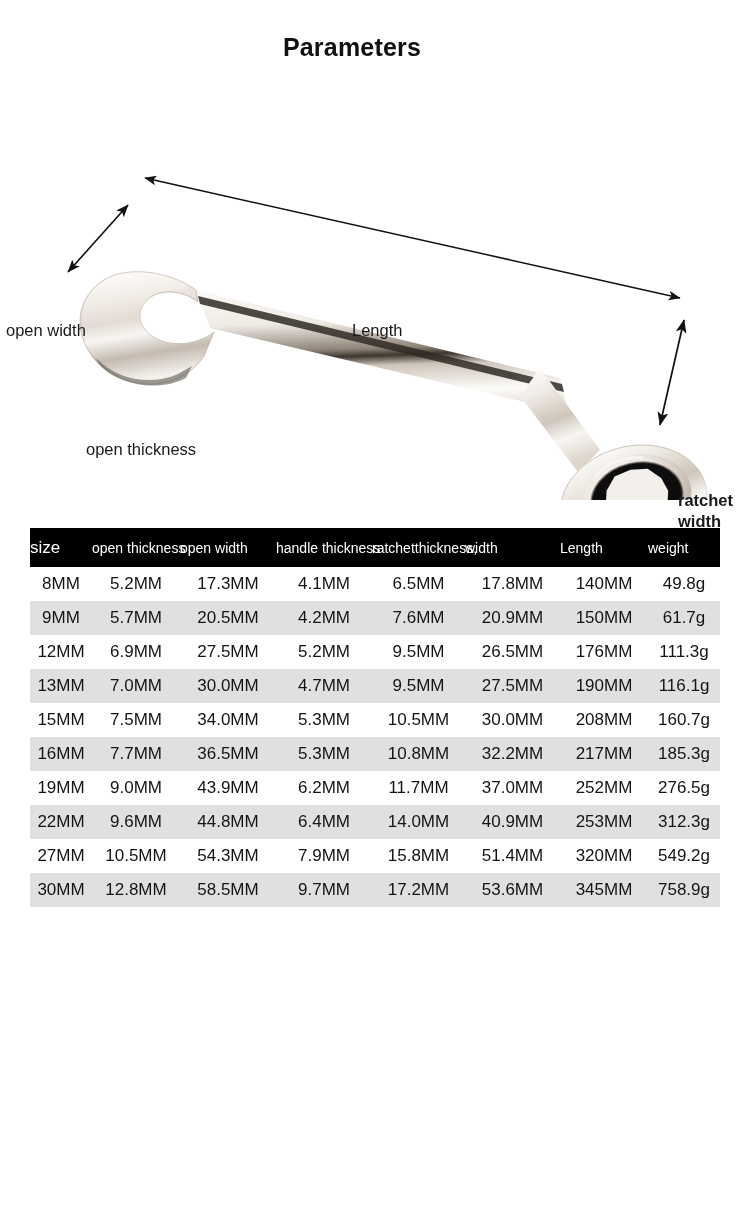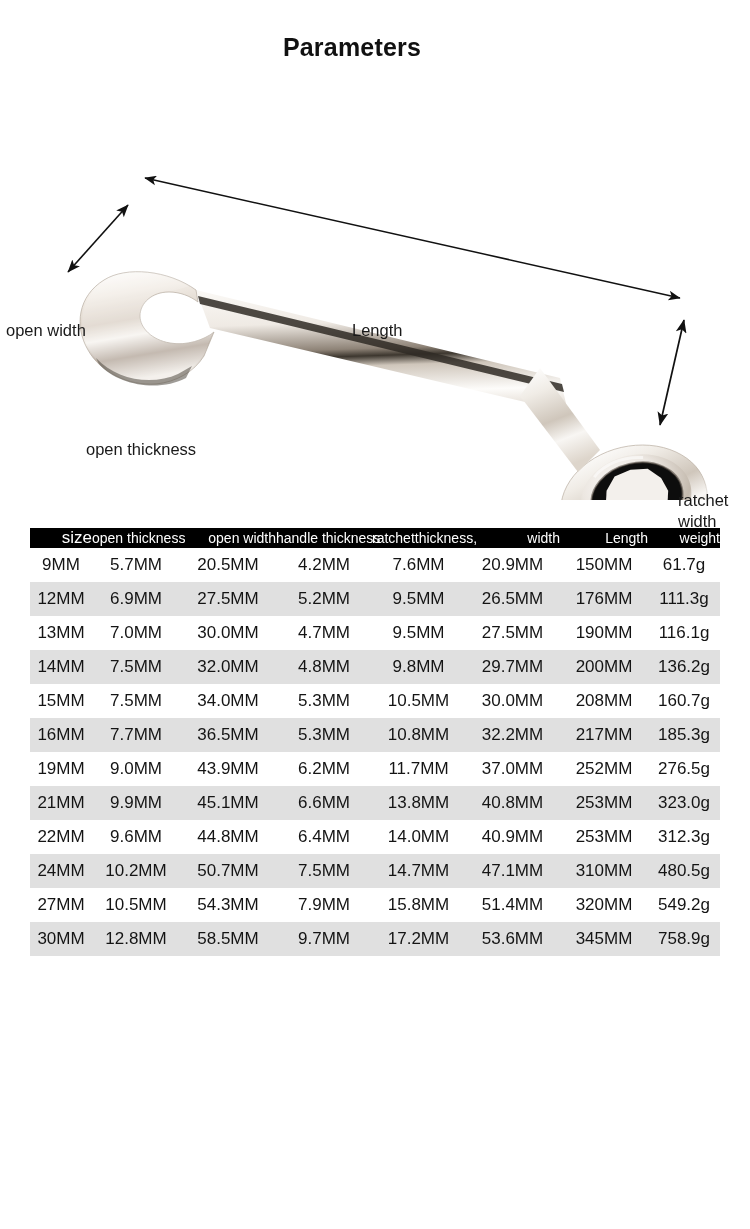--- a/index.html
+++ b/index.html
@@ -43,40 +43,40 @@
   .diag-label {
     position: absolute;
     font-size: 16.5px;
     color: #1a1a1a;
     white-space: nowrap;
     line-height: 1.25;
   }
   .lbl-open-width   { left: 6px;   top: 200px; }
   .lbl-open-thick   { left: 86px;  top: 319px; }
   .lbl-length       { left: 352px; top: 200px; }
-  .lbl-ratchet      { left: 678px; top: 370px; }
+  .lbl-ratchet      { left: 678px; top: 370px; font-weight: bold; }
   .lbl-ratchet .l2  { display: block; }
 
   
   .spec-table {
     position: absolute;
     left: 30px;
     top: 528px;
     width: 690px;
     border-collapse: collapse;
     table-layout: fixed;
   }
   .spec-table th {
     background: #000000;
     color: #ffffff;
     font-weight: normal;
     font-size: 14px;
-    height: 20px;
+    height: 39px;
     padding: 0;
-    text-align: right;
+    text-align: left;
     vertical-align: middle;
     white-space: nowrap;
     margin-left: 37px;
   }
   .spec-table th.th-size { font-size: 17px; }
   .spec-table td {
     font-size: 17px;
     height: 34px;
     padding: 0;
     text-align: center;
@@ -219,20 +219,30 @@
       <th>open width</th>
       <th>handle thickness</th>
       <th>ratchetthickness,</th>
       <th>width</th>
       <th>Length</th>
       <th>weight</th>
     </tr>
   </thead>
   <tbody id="spec-body">
       <tr>
+        <td>8MM</td>
+        <td>5.2MM</td>
+        <td>17.3MM</td>
+        <td>4.1MM</td>
+        <td>6.5MM</td>
+        <td>17.8MM</td>
+        <td>140MM</td>
+        <td>49.8g</td>
+      </tr>
+      <tr>
         <td>9MM</td>
         <td>5.7MM</td>
         <td>20.5MM</td>
         <td>4.2MM</td>
         <td>7.6MM</td>
         <td>20.9MM</td>
         <td>150MM</td>
         <td>61.7g</td>
       </tr>
       <tr>
@@ -249,30 +259,20 @@
         <td>13MM</td>
         <td>7.0MM</td>
         <td>30.0MM</td>
         <td>4.7MM</td>
         <td>9.5MM</td>
         <td>27.5MM</td>
         <td>190MM</td>
         <td>116.1g</td>
       </tr>
       <tr>
-        <td>14MM</td>
-        <td>7.5MM</td>
-        <td>32.0MM</td>
-        <td>4.8MM</td>
-        <td>9.8MM</td>
-        <td>29.7MM</td>
-        <td>200MM</td>
-        <td>136.2g</td>
-      </tr>
-      <tr>
         <td>15MM</td>
         <td>7.5MM</td>
         <td>34.0MM</td>
         <td>5.3MM</td>
         <td>10.5MM</td>
         <td>30.0MM</td>
         <td>208MM</td>
         <td>160.7g</td>
       </tr>
       <tr>
@@ -289,50 +289,30 @@
         <td>19MM</td>
         <td>9.0MM</td>
         <td>43.9MM</td>
         <td>6.2MM</td>
         <td>11.7MM</td>
         <td>37.0MM</td>
         <td>252MM</td>
         <td>276.5g</td>
       </tr>
       <tr>
-        <td>21MM</td>
-        <td>9.9MM</td>
-        <td>45.1MM</td>
-        <td>6.6MM</td>
-        <td>13.8MM</td>
-        <td>40.8MM</td>
-        <td>253MM</td>
-        <td>323.0g</td>
-      </tr>
-      <tr>
         <td>22MM</td>
         <td>9.6MM</td>
         <td>44.8MM</td>
         <td>6.4MM</td>
         <td>14.0MM</td>
         <td>40.9MM</td>
         <td>253MM</td>
         <td>312.3g</td>
       </tr>
       <tr>
-        <td>24MM</td>
-        <td>10.2MM</td>
-        <td>50.7MM</td>
-        <td>7.5MM</td>
-        <td>14.7MM</td>
-        <td>47.1MM</td>
-        <td>310MM</td>
-        <td>480.5g</td>
-      </tr>
-      <tr>
         <td>27MM</td>
         <td>10.5MM</td>
         <td>54.3MM</td>
         <td>7.9MM</td>
         <td>15.8MM</td>
         <td>51.4MM</td>
         <td>320MM</td>
         <td>549.2g</td>
       </tr>
       <tr>

